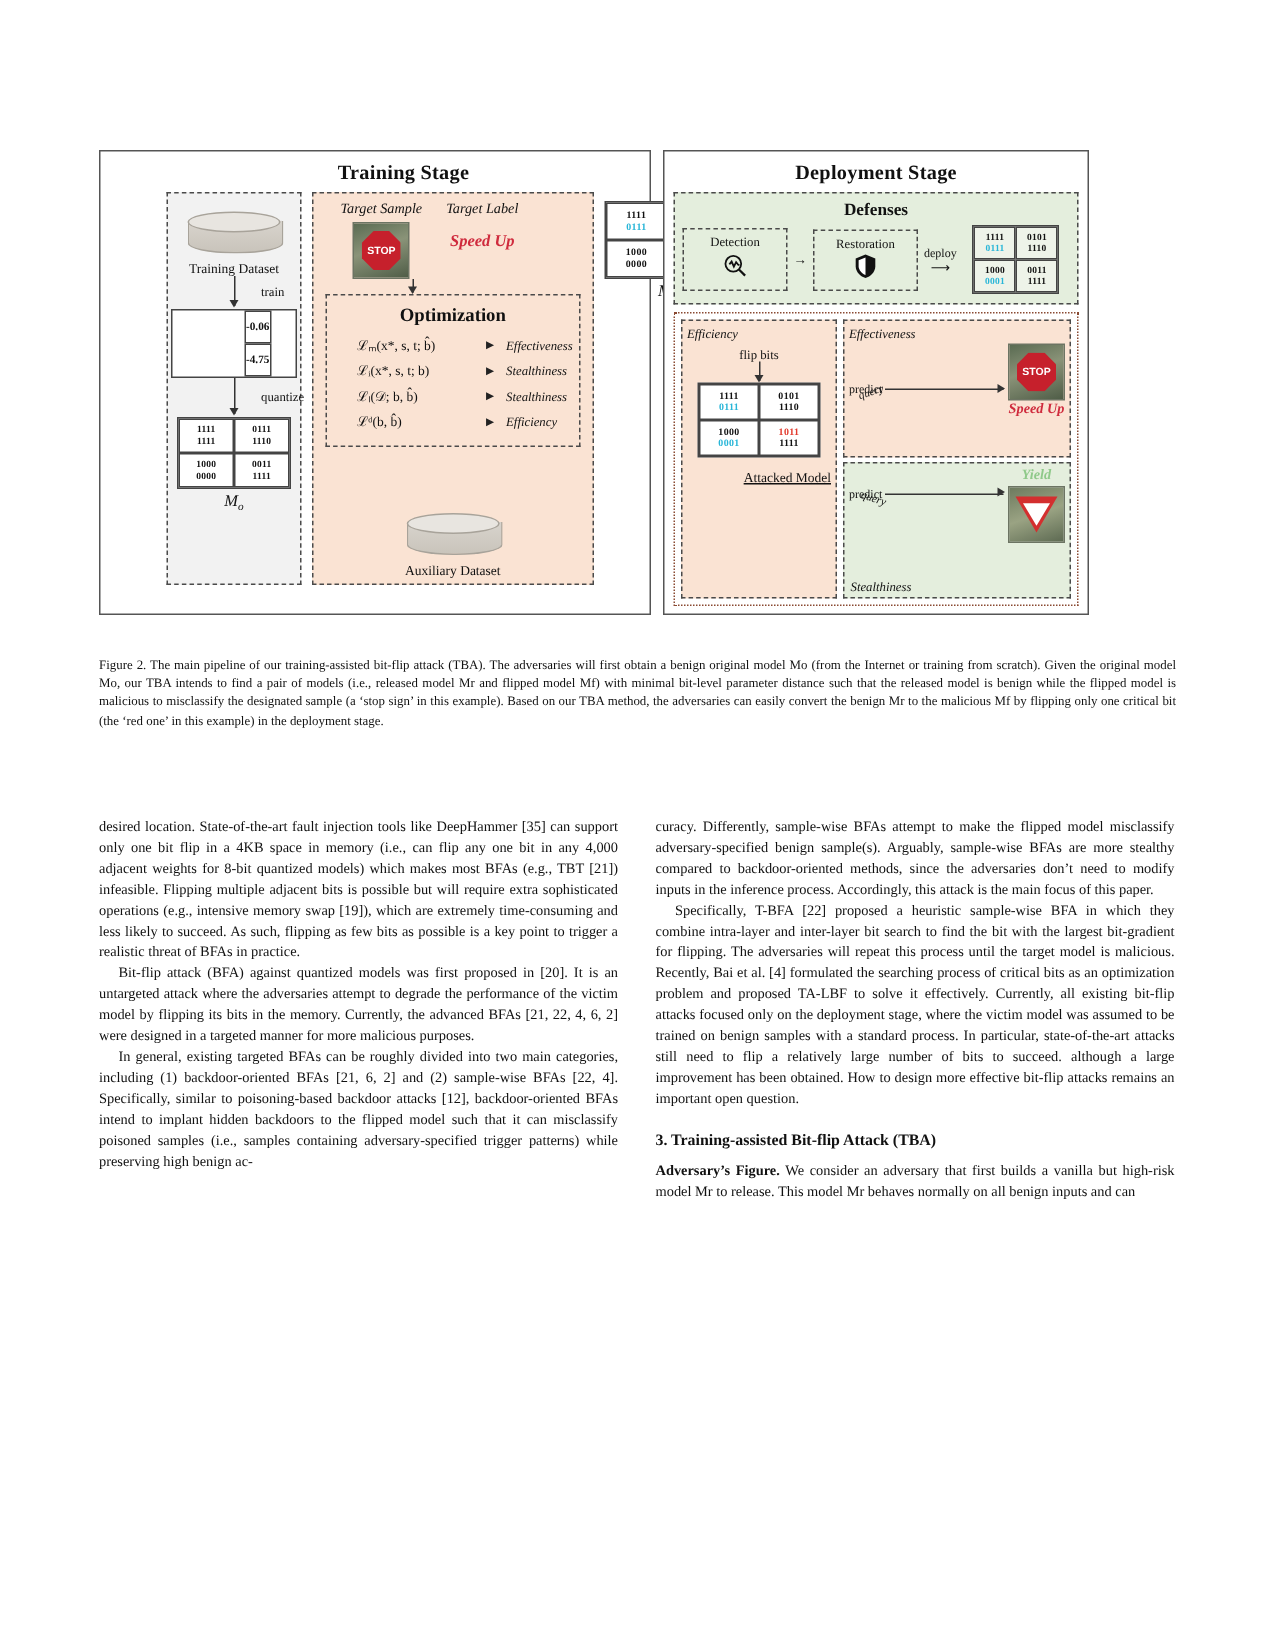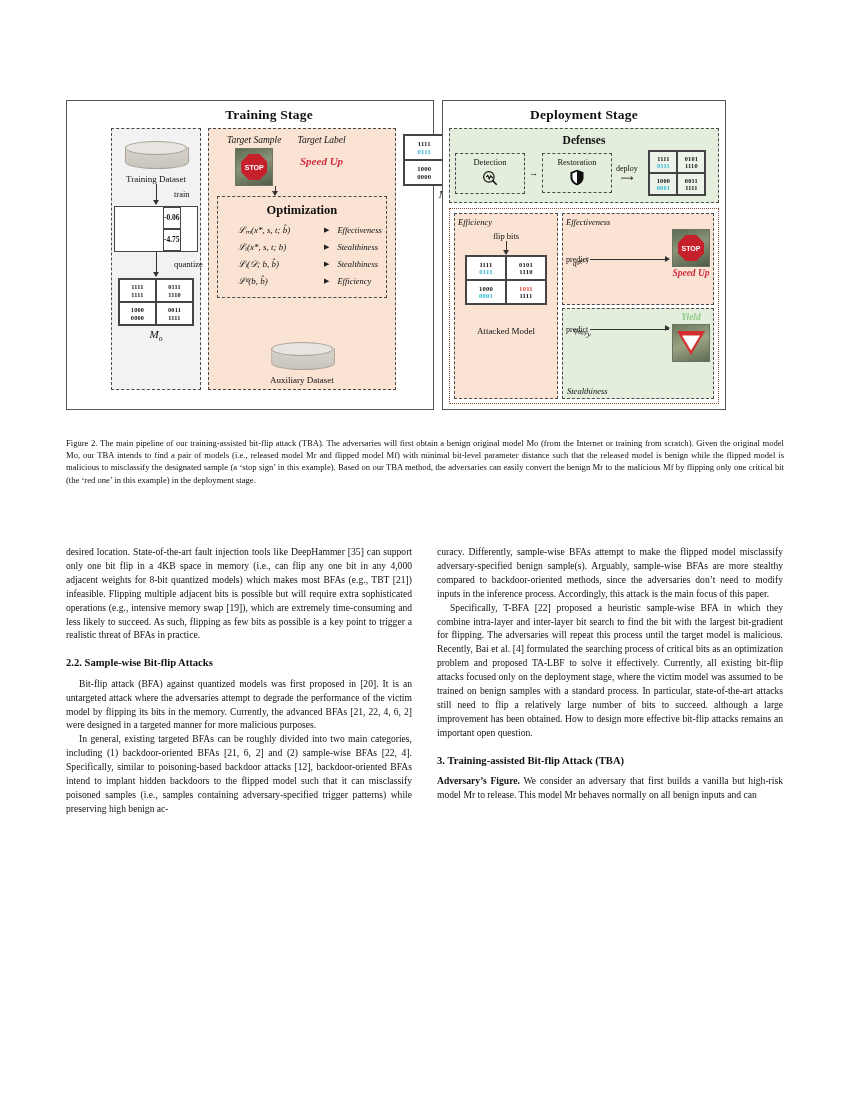--- a/index.html
+++ b/index.html
@@ -120,21 +120,21 @@
   .m-bits .cell { font-size:6.3px; letter-spacing:.2px;}
   .m-bits-lg { width:82px; height:50px; }
   .m-bits-lg .cell{ font-size:6.6px; letter-spacing:.25px;}
   .b-cyan { color:#29b6d8; }
   .b-red  { color:#e23b2e; }
   .mlabel { text-align:center; font-size:11px; font-style:italic; margin-top:2px; }
   .mlabel sub { font-size:7.5px; }
 
   .opt-head { text-align:center; font-weight:bold; font-size:12.5px; margin:4px 0 5px 0;}
   .loss-row{ display:flex; align-items:center; gap:8px; margin:4px 0 4px 16px; font-size:9px;}
-  .loss-eq { font-style:italic; min-width:78px; font-family:"Liberation Serif",serif;}
+  .loss-eq { min-width:78px; font-family:"Liberation Serif",serif;}
   .tri { color:#222; font-size:7px; }
   .loss-tag{ font-style:italic; font-size:8.5px;}
 
   .sample-row{ display:flex; gap:16px; justify-content:flex-start; padding:4px 0 0 14px;}
   .smalltitle{ font-size:9.5px; text-align:center;font-style:italic;}
   .speedup{ color:#cf2b3d; font-weight:bold; font-style:italic; font-size:11px; text-align:center; margin-top:10px;}
   .yieldtxt{ color:#8fc98a; font-weight:bold; font-style:italic; font-size:11px;}
 
   
   .stopimg{ width:36px;height:36px;position:relative;background:
@@ -418,21 +418,21 @@
               <div class="cell">
                   <span><span>0101</span><br><span>1110</span></span>
                 </div>
               <div class="cell">
                   <span><span>1000</span><br><span class="b-cyan">0001</span></span>
                 </div>
               <div class="cell">
                   <span><span class="b-red">1011</span><br><span>1111</span></span>
                 </div>
             </div>
-            <div style="text-align:center;font-size:9px;margin-top:21px;line-height:1.2;">Attacked Model</div>
+            <div style="text-align:right;font-size:9px;margin-top:8px;line-height:1.2;text-decoration:underline;">Attacked Model</div>
           </div>
 
           <div class="att-right" style="display:flex;flex-direction:column;gap:3px;">
             <div class="dash-box bg-adv" style="flex:1;padding:3px;position:relative;">
               <div class="tagit">Effectiveness</div>
               <div style="display:flex;align-items:center;gap:3px;margin-top:2px;">
                 <div style="flex:1;">
                   <div style="font-size:7.5px;font-style:italic;transform:rotate(-18deg);margin-left:4px;">query</div>
                   <div style="display:flex;align-items:center;gap:2px;margin-top:2px;">
                     <span style="font-size:8px;">predict</span>
@@ -475,21 +475,20 @@
 
     </div>
   </div>
 
   <div class="caption">Figure 2. The main pipeline of our training-assisted bit-flip attack (TBA). The adversaries will first obtain a benign original model Mo (from the Internet or training from scratch). Given the original model Mo, our TBA intends to find a pair of models (i.e., released model Mr and flipped model Mf) with minimal bit-level parameter distance such that the released model is benign while the flipped model is malicious to misclassify the designated sample (a ‘stop sign’ in this example). Based on our TBA method, the adversaries can easily convert the benign Mr to the malicious Mf by flipping only one critical bit (the ‘red one’ in this example) in the deployment stage.</div>
 
   <div class="cols">
 
     <div class="col">
       <p class="noind">desired location. State-of-the-art fault injection tools like DeepHammer [35] can support only one bit flip in a 4KB space in memory (i.e., can flip any one bit in any 4,000 adjacent weights for 8-bit quantized models) which makes most BFAs (e.g., TBT [21]) infeasible. Flipping multiple adjacent bits is possible but will require extra sophisticated operations (e.g., intensive memory swap [19]), which are extremely time-consuming and less likely to succeed. As such, flipping as few bits as possible is a key point to trigger a realistic threat of BFAs in practice.</p>
-      <h2>2.2. Sample-wise Bit-flip Attacks</h2>
       <p>Bit-flip attack (BFA) against quantized models was first proposed in [20]. It is an untargeted attack where the adversaries attempt to degrade the performance of the victim model by flipping its bits in the memory. Currently, the advanced BFAs [21, 22, 4, 6, 2] were designed in a targeted manner for more malicious purposes.</p>
       <p>In general, existing targeted BFAs can be roughly divided into two main categories, including (1) backdoor-oriented BFAs [21, 6, 2] and (2) sample-wise BFAs [22, 4]. Specifically, similar to poisoning-based backdoor attacks [12], backdoor-oriented BFAs intend to implant hidden backdoors to the flipped model such that it can misclassify poisoned samples (i.e., samples containing adversary-specified trigger patterns) while preserving high benign ac-</p>
     </div>
 
     <div class="col">
       <p class="noind">curacy. Differently, sample-wise BFAs attempt to make the flipped model misclassify adversary-specified benign sample(s). Arguably, sample-wise BFAs are more stealthy compared to backdoor-oriented methods, since the adversaries don’t need to modify inputs in the inference process. Accordingly, this attack is the main focus of this paper.</p>
       <p>Specifically, T-BFA [22] proposed a heuristic sample-wise BFA in which they combine intra-layer and inter-layer bit search to find the bit with the largest bit-gradient for flipping. The adversaries will repeat this process until the target model is malicious. Recently, Bai et al. [4] formulated the searching process of critical bits as an optimization problem and proposed TA-LBF to solve it effectively. Currently, all existing bit-flip attacks focused only on the deployment stage, where the victim model was assumed to be trained on benign samples with a standard process. In particular, state-of-the-art attacks still need to flip a relatively large number of bits to succeed. although a large improvement has been obtained. How to design more effective bit-flip attacks remains an important open question.</p>
       <h2>3. Training-assisted Bit-flip Attack (TBA)</h2>
       <p class="noind"><span class="runin">Adversary’s Figure.</span> <span>We consider an adversary that first builds a vanilla but high-risk model Mr to release. This model Mr behaves normally on all benign inputs and can</span></p>
     </div>

